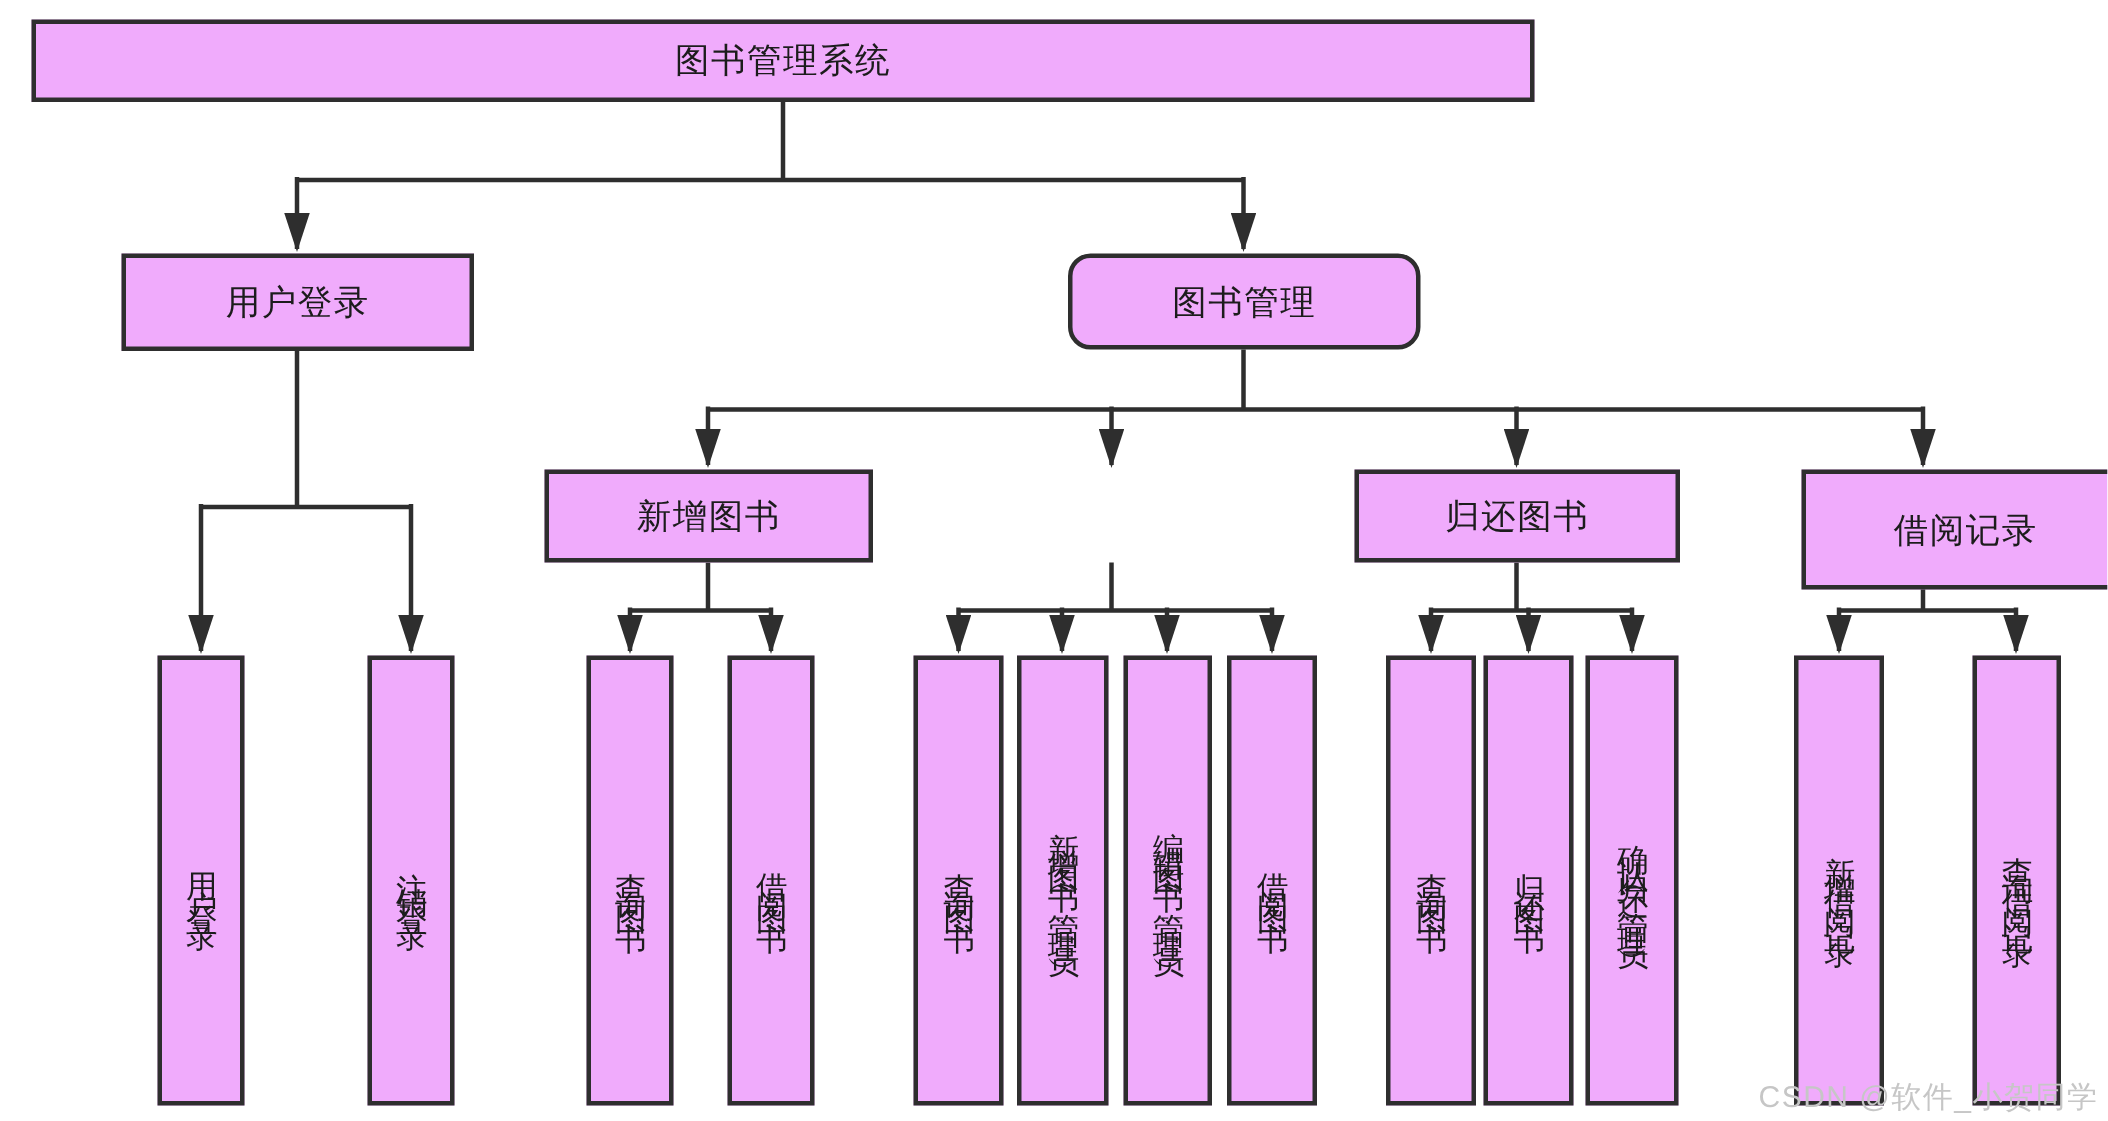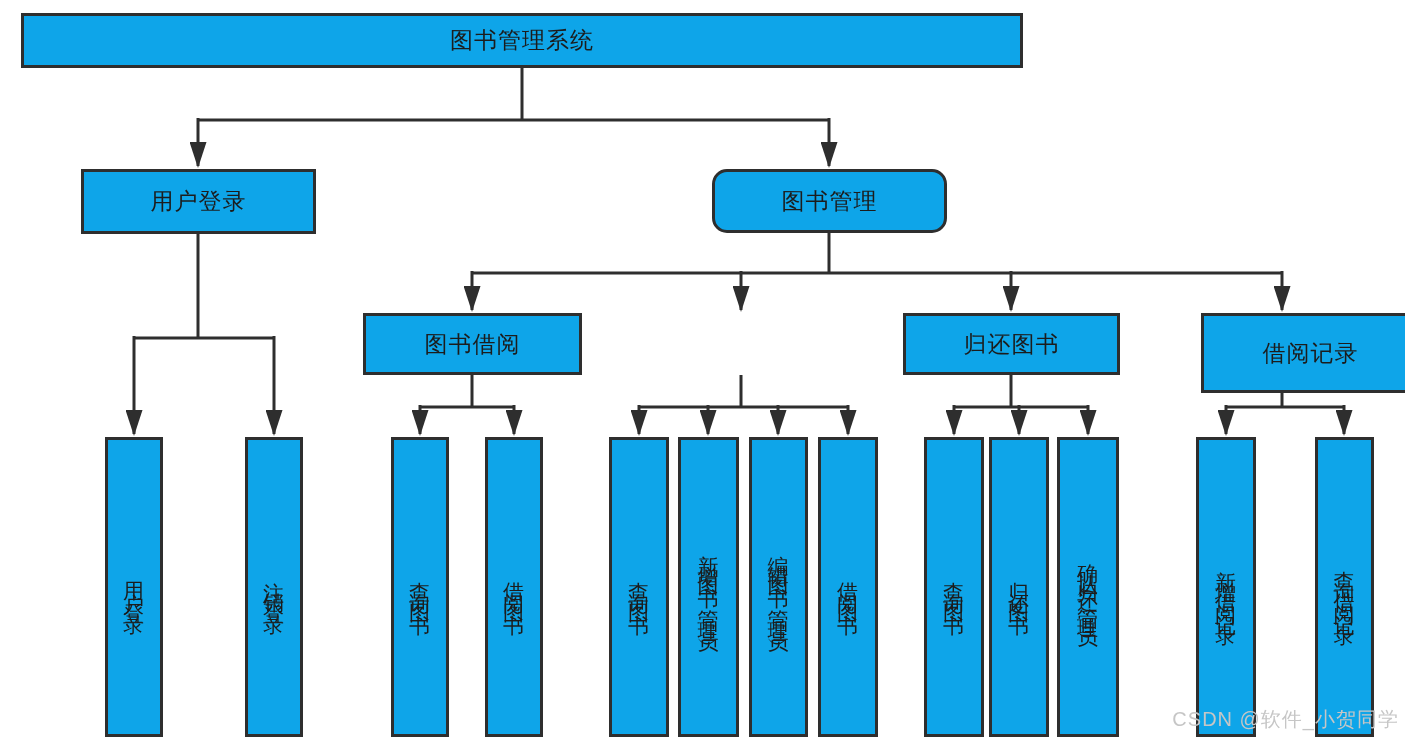--- a/index.html
+++ b/index.html
@@ -7,21 +7,21 @@
     position:relative;
     width:1405px;height:747px;
     background:#ffffff;
     font-family:"Liberation Sans", sans-serif;
     overflow:hidden;
   }
   .wires{position:absolute;left:0;top:0;z-index:1;}
   .box{
     position:absolute;
     box-sizing:border-box;
-    background:#0ea5e9;
+    background:#f0abfc;
     border:3px solid #2e2e2e;
     display:flex;
     align-items:center;
     justify-content:center;
     z-index:2;
     color:#1c1c1c;
   }
   .hlabel{
     font-size:23px;
     letter-spacing:1px;
@@ -32,21 +32,21 @@
     writing-mode:vertical-rl;
     text-orientation:mixed;
     font-size:21px;
     letter-spacing:11px;
     line-height:1;
     color:#1c1c1c;
   }
   .watermark{
     position:absolute;
     right:6px;
-    bottom:14px;
+    bottom:2px;
     z-index:10;
     font-size:20px;
     letter-spacing:1px;
     color:#c6c6c6;
     white-space:nowrap;
     text-align:right;
   }
 </style>
 </head>
 <body>
@@ -101,21 +101,21 @@
   </div>
 
   <div class="box" style="left:81px;top:169px;width:235px;height:65px;">
     <span class="hlabel">用户登录</span>
   </div>
   <div class="box" style="left:712px;top:169px;width:235px;height:64px;border-radius:15px;">
     <span class="hlabel">图书管理</span>
   </div>
 
   <div class="box" style="left:363px;top:313px;width:219px;height:62px;">
-    <span class="hlabel">图书借阅</span>
+    <span class="hlabel">新增图书</span>
   </div>
   <div class="box" style="left:903px;top:313px;width:217px;height:62px;">
     <span class="hlabel">归还图书</span>
   </div>
   <div class="box" style="left:1201px;top:313px;width:219px;height:80px;">
     <span class="hlabel">借阅记录</span>
   </div>
 
   <div class="box" style="left:105px;top:437px;width:58px;height:300px;">
     <span class="vlabel">用户登录</span>

